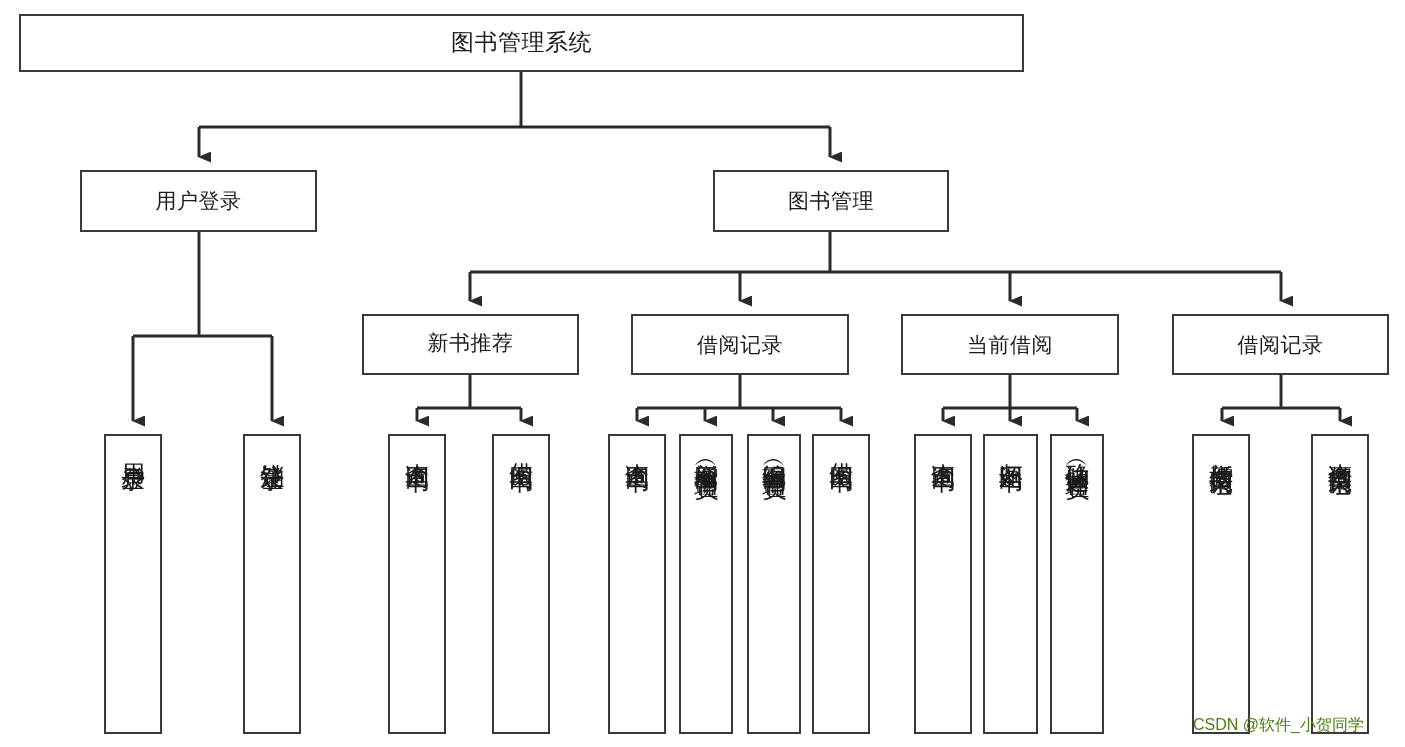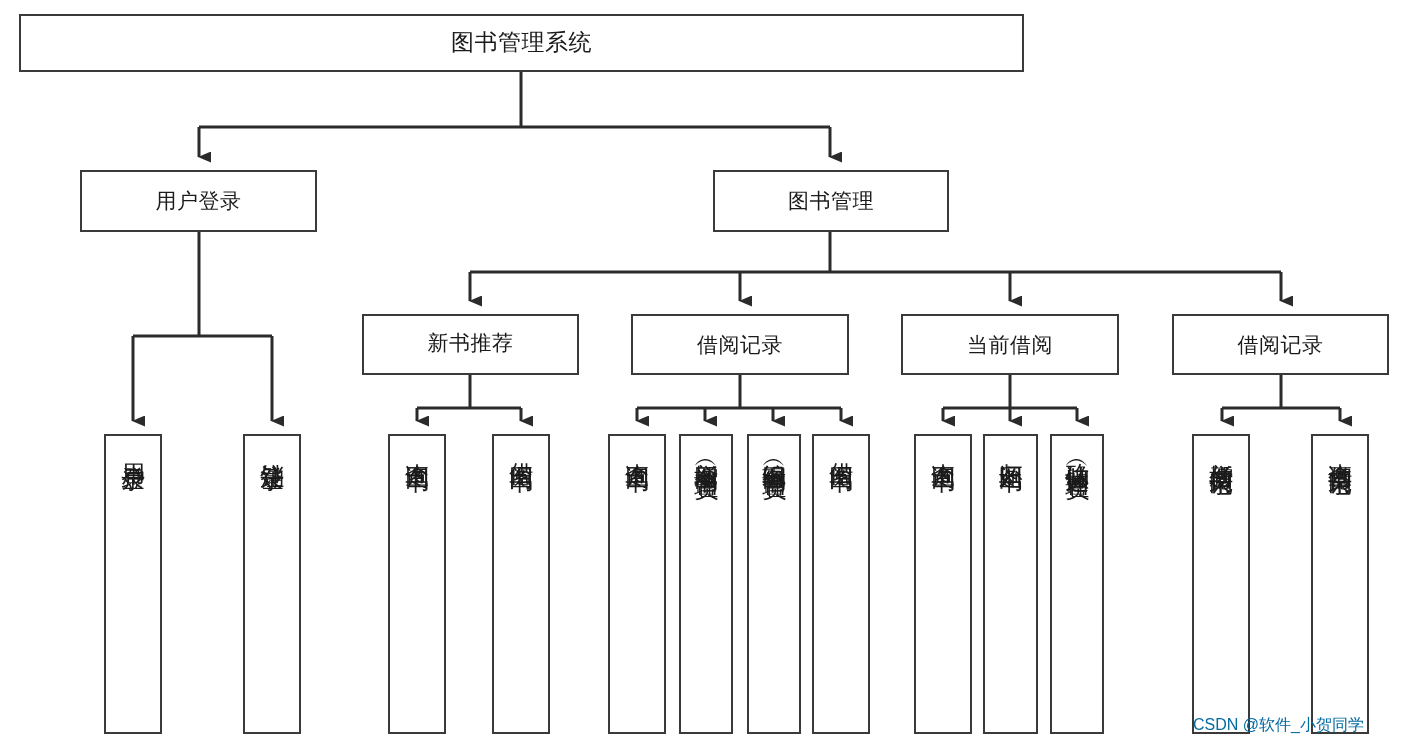--- a/index.html
+++ b/index.html
@@ -59,21 +59,21 @@
     font-size:24px;
     line-height:1.02;
     letter-spacing:2px;
     white-space:nowrap;
   }
 
   .watermark{
     position:absolute;
     left:1193px;top:715px;
     font-size:16px;
-    color:#0369a1;
+    color:#4d7c0f;
     white-space:nowrap;
     pointer-events:none;
   }
 </style>
 </head>
 <body>
 
 <div id="stage">
 
   <svg id="wires" viewBox="0 0 1405 747" xmlns="http://www.w3.org/2000/svg">

